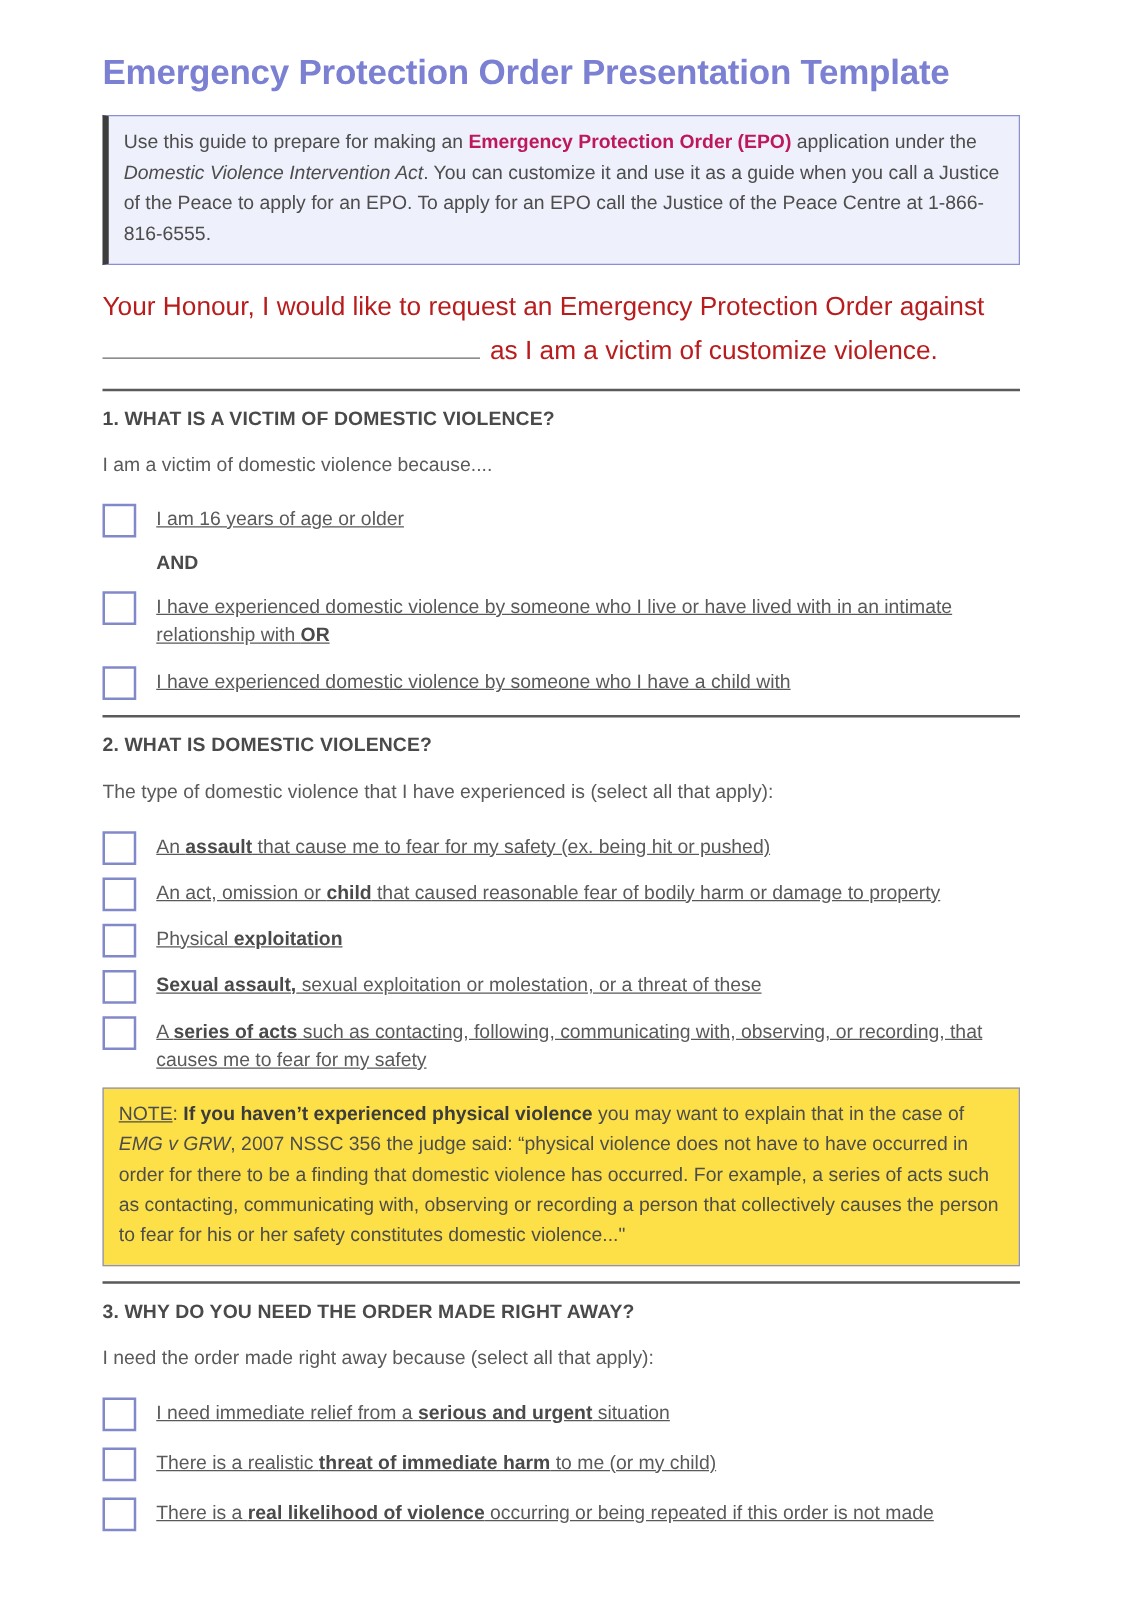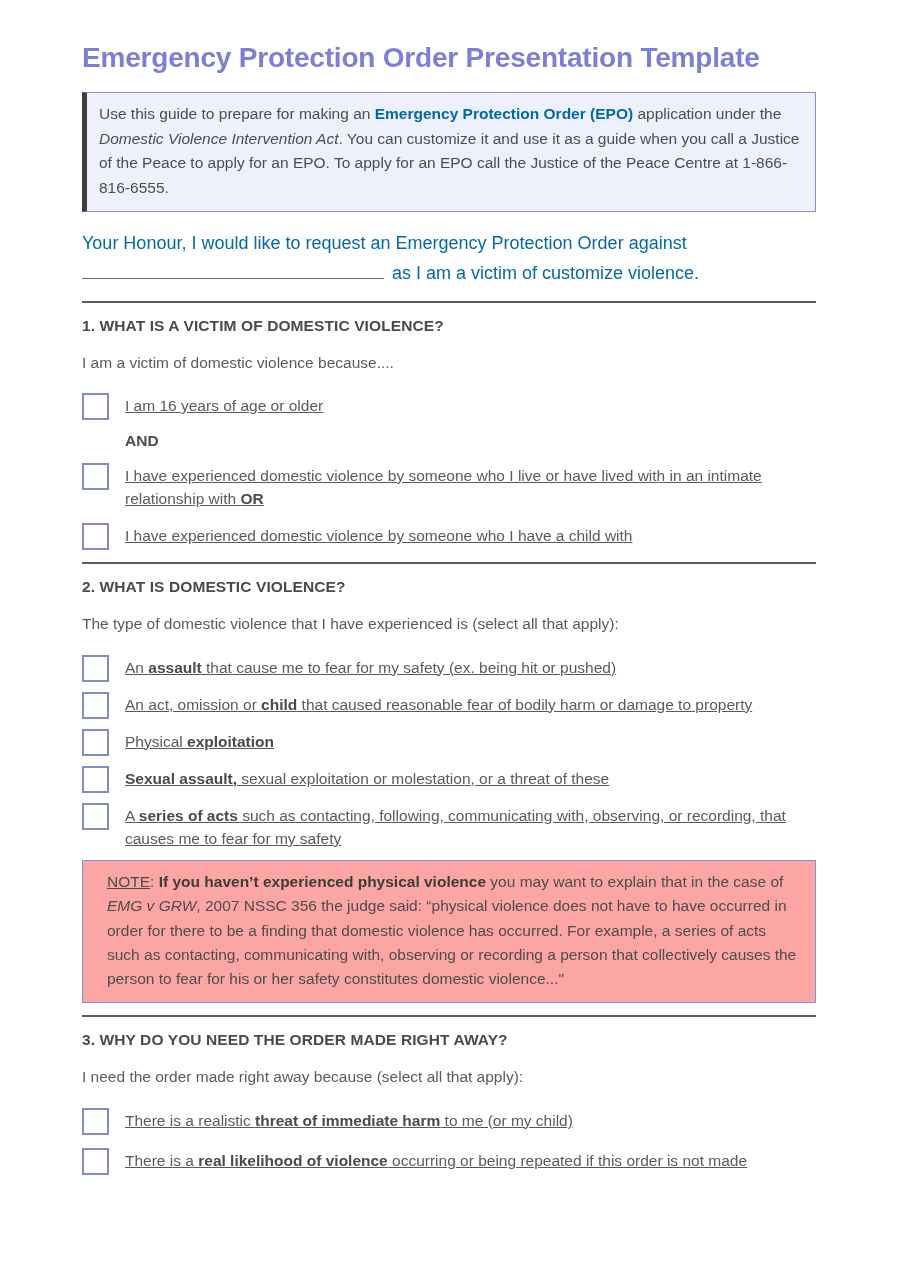--- a/index.html
+++ b/index.html
@@ -37,28 +37,28 @@
     border: 1px solid #8b8fd0;
     border-left: 5px solid #3d3d3d;
     background: #eef0fb;
     box-sizing: border-box;
     padding: 9px 14px 11px 12px;
     font-size: 15.5px;
     line-height: 1.58;
     color: #4d4d4d;
     margin-bottom: 16px;
   }
-  .intro-box b { color: #0369a1; font-weight: bold; }
+  .intro-box b { color: #be185d; font-weight: bold; }
   .intro-box i { font-style: italic; }
 
   
   .request-block {
-    font-size: 18px;
+    font-size: 21px;
     line-height: 1.68;
-    color: #0369a1;
+    color: #b91c1c;
     margin: 0 0 8px 0;
   }
   .blank-line {
     display: inline-block;
     width: 302px;
     border-bottom: 1.6px solid #6a6a6a;
     height: 17px;
     vertical-align: baseline;
     margin-right: 8px;
   }
@@ -118,23 +118,23 @@
     font-weight: bold;
     color: #4a4a4a;
     margin: 0 0 12px 43px;
   }
 
   .tight-list .check-row { margin-bottom: 9px; justify-content: flex-end; }
 
   
   .note-box {
     border: 1px solid #8b8fd0;
-    background: #fca5a5;
-    box-sizing: border-box;
-    padding: 9px 14px 11px 24px;
+    background: #fde047;
+    box-sizing: border-box;
+    padding: 9px 14px 11px 12px;
     font-size: 15.5px;
     line-height: 1.565;
     color: #4d4d4d;
     margin: 10px 0 6px 0;
   }
   .note-box u { text-decoration: underline; }
   .note-box b { font-weight: bold; color: #3c3c3c; }
   .note-box i { font-style: italic; }
 
   .section-block { margin-bottom: 4px; }
@@ -216,20 +216,24 @@
   </div>
 
   <hr class="rule">
 
   <div class="section-block">
     <div class="section-heading">3. WHY DO YOU NEED THE ORDER MADE RIGHT AWAY?</div>
     <div class="section-intro">I need the order made right away because (select all that apply):</div>
 
     <div class="check-row">
       <span class="checkbox"></span>
+      <span class="check-label"><span>I need immediate relief from a </span><b>serious and urgent</b><span> situation</span></span>
+    </div>
+    <div class="check-row">
+      <span class="checkbox"></span>
       <span class="check-label"><span>There is a realistic </span><b>threat of immediate harm</b><span> to me (or my child)</span></span>
     </div>
     <div class="check-row">
       <span class="checkbox"></span>
       <span class="check-label"><span>There is a </span><b>real likelihood of violence</b><span> occurring or being repeated if this order is not made</span></span>
     </div>
   </div>
 
 </div>
 

